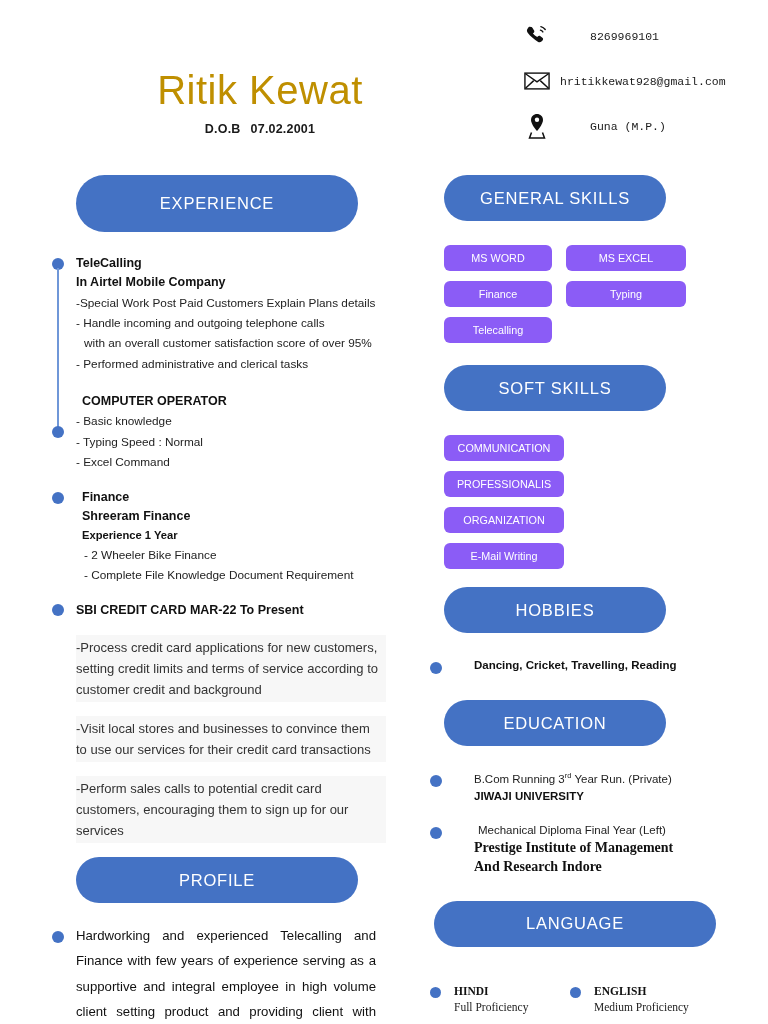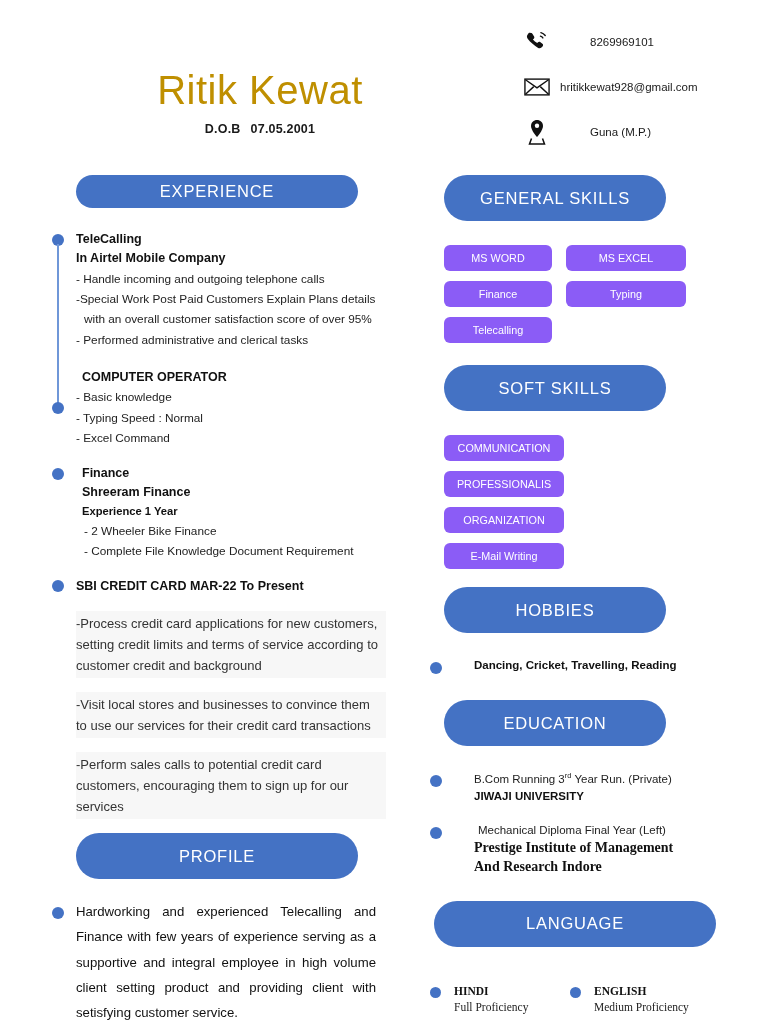--- a/index.html
+++ b/index.html
@@ -34,22 +34,23 @@
     margin-top: 12px;
     font-size: 12.5px;
     font-weight: bold;
     color: #1a1a1a;
     letter-spacing: 0.2px;
   }
   .dob .dob-label { margin-right: 10px; }
 
   .contacts {
     position: absolute;
-    left: 520px; top: 22px;
+    left: 520px; top: 16px;
     width: 248px;
+    font-family: Liberation Mono, monospace;
   }
   .contact-row {
     display: flex;
     align-items: center;
     height: 40px;
     margin-bottom: 5px;
   }
   .contact-icon {
     width: 34px;
     min-width: 34px;
@@ -81,21 +82,21 @@
     background: #4472c4;
     color: #ffffff;
     border-radius: 999px;
     text-align: center;
     font-size: 16.5px;
     letter-spacing: 0.8px;
     display: flex;
     align-items: center;
     justify-content: center;
   }
-  .pill-exp    { width: 282px; height: 33px; margin-left: 28px; }
+  .pill-exp    { width: 282px; height: 57px; margin-left: 28px; }
   .pill-profile{ width: 282px; height: 46px; margin-left: 28px; }
   .pill-right  { width: 222px; height: 46px; margin-left: 22px; text-align: center; }
   .pill-lang   { width: 282px; height: 46px; margin-left: 12px; }
 
   
   .tl-item {
     position: relative;
     padding-left: 28px;
   }
   .dot {
@@ -201,21 +202,21 @@
   .lang-level { font-size: 11.5px; color: #222; line-height: 1.45; }
 </style>
 </head>
 <body>
 
 <div class="header">
 
   <div class="name-block">
     <div class="name">Ritik Kewat</div>
     <div class="dob">
-      <span class="dob-label">D.O.B</span><span>07.05.2001</span>
+      <span class="dob-label">D.O.B</span><span>07.02.2001</span>
     </div>
   </div>
 
   <div class="contacts">
 
     <div class="contact-row phone">
       <span class="contact-icon">
         <svg width="26" height="26" viewBox="0 0 24 24" fill="none" stroke="#111" stroke-width="1.7" stroke-linecap="round">
           <path d="M6.2 3.6c-.9-.5-2 0-2.5.9l-.7 1.3c-.5 1-.3 2.2.4 3.1 1.3 1.7 2.8 3.3 4.5 4.8 1.6 1.5 3.4 2.8 5.2 3.8 1 .6 2.2.4 3-.4l1-1c.7-.7.7-1.9-.1-2.5l-2.1-1.6c-.6-.5-1.5-.4-2 .2l-.7.8c-1.5-.9-2.8-2-4-3.3l.8-.7c.6-.5.7-1.4.3-2.1L7.9 4.7c-.2-.4-.5-.8-.9-1z" fill="#111" stroke="none"></path>
           <path d="M15.6 3.4c1.6.4 3 1.3 4 2.6" stroke="#111" stroke-width="1.3" fill="none"></path>
@@ -254,22 +255,22 @@
 
   <div class="col-left">
 
     <div class="pill pill-exp">EXPERIENCE</div>
 
     <div class="tl-item" style="margin-top:22px;">
       <span class="dot" style="top:4px;"></span>
       <span class="tl-line" style="top:14px;height:164px;"></span>
       <div class="job-title">TeleCalling</div>
       <div class="job-sub">In Airtel Mobile Company</div>
+      <div class="job-line">-Special Work Post Paid Customers Explain Plans details</div>
       <div class="job-line">- Handle incoming and outgoing telephone calls</div>
-      <div class="job-line">-Special Work Post Paid Customers Explain Plans details</div>
       <div class="job-line indent">with an overall customer satisfaction score of over 95%</div>
       <div class="job-line">- Performed administrative and clerical tasks</div>
     </div>
 
     <div class="tl-item" style="margin-top:18px;">
       <span class="dot" style="top:34px;"></span>
       <div class="job-title" style="padding-left:6px;">COMPUTER OPERATOR</div>
       <div class="job-line">- Basic knowledge</div>
       <div class="job-line">- Typing Speed : Normal</div>
       <div class="job-line">- Excel Command</div>

